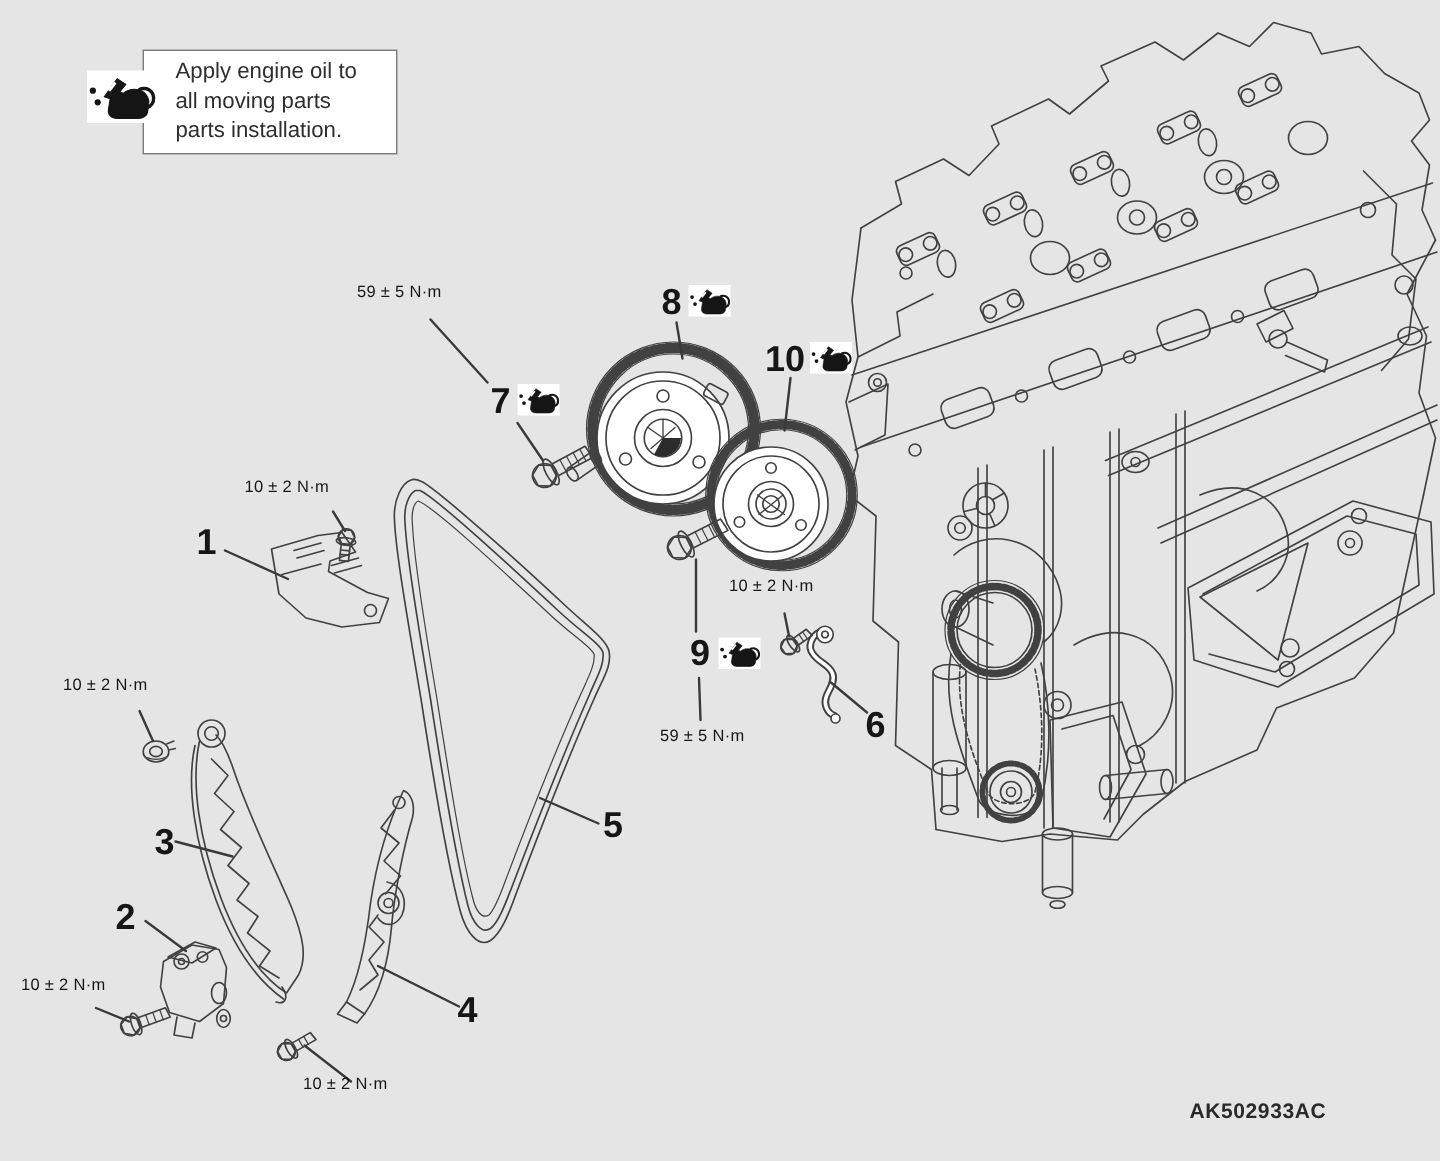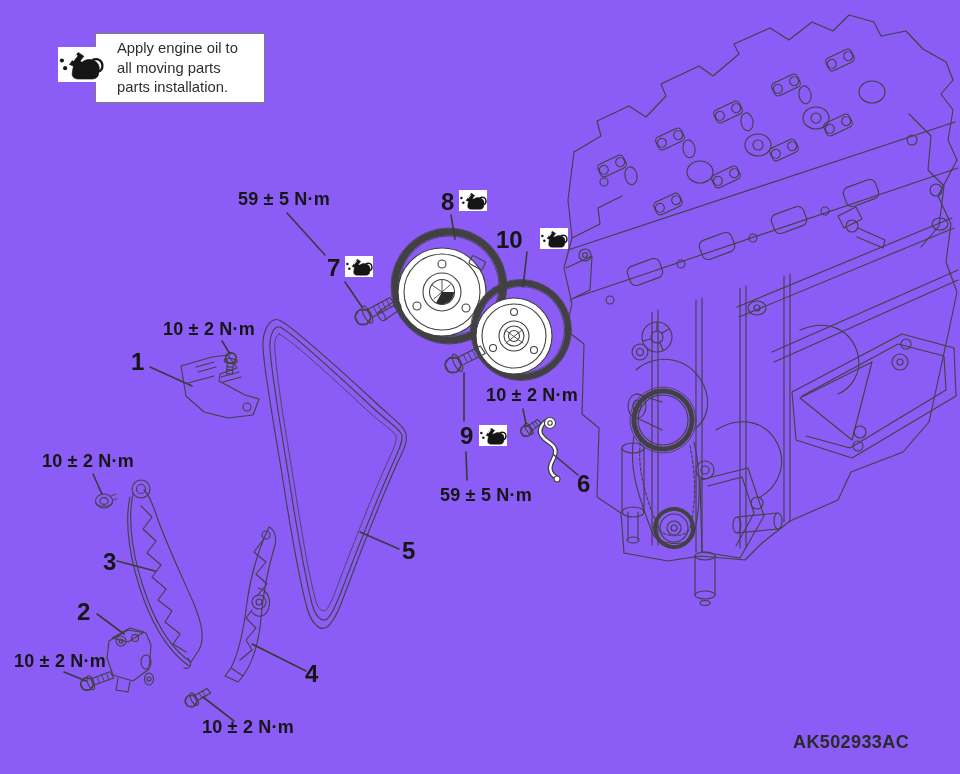--- a/index.html
+++ b/index.html
@@ -1,24 +1,24 @@
 <!DOCTYPE html>
 <html><head>
 <meta charset="utf-8">
 <style>
   html,body{margin:0;padding:0;background:#fff;}
-  .stage{position:relative;width:960px;height:774px;background:#8b5cf6;overflow:hidden;
+  .stage{position:relative;width:960px;height:774px;background:#e5e5e5;overflow:hidden;
          font-family:"Liberation Sans",sans-serif;}
   .art{position:absolute;left:0;top:0;}
   .callout{position:absolute;font-weight:bold;font-size:24px;line-height:1;color:#161616;white-space:nowrap;}
-  .torque{position:absolute;font-weight:bold;font-size:18px;line-height:1;color:#161616;white-space:nowrap;letter-spacing:.2px;}
+  .torque{position:absolute;font-weight:normal;font-size:11px;line-height:1;color:#161616;white-space:nowrap;letter-spacing:.2px;}
   .note-box{position:absolute;left:95px;top:33px;width:168px;height:68px;border:1.6px solid #7c7c7c;background:#fff;}
   .note-text{position:absolute;left:117px;top:39px;font-size:14.8px;line-height:19.5px;color:#2e2e2e;}
   .oil{position:absolute;background:#fff;line-height:0;}
-  .partcode{position:absolute;left:793px;top:732px;font-weight:bold;font-size:18px;color:#2a2a2a;letter-spacing:.4px;}
+  .partcode{position:absolute;left:793px;top:732px;font-weight:bold;font-size:14px;color:#2a2a2a;letter-spacing:.4px;}
   svg{display:block;}
 </style>
 </head>
 <body>
 
 <div class="stage">
 
   <svg width="0" height="0" style="position:absolute" aria-hidden="true">
     <defs>
       <symbol id="oilcan" viewBox="0 0 40 30">
@@ -386,21 +386,21 @@
 
   <div class="callout" style="left:131px;top:350px">1</div>
   <div class="callout" style="left:77px;top:600px">2</div>
   <div class="callout" style="left:103px;top:550px">3</div>
   <div class="callout" style="left:305px;top:662px">4</div>
   <div class="callout" style="left:402px;top:539px">5</div>
   <div class="callout" style="left:577px;top:472px">6</div>
   <div class="callout" style="left:327px;top:256px">7</div>
   <div class="callout" style="left:441px;top:190px">8</div>
   <div class="callout" style="left:460px;top:424px">9</div>
-  <div class="callout" style="left:496px;top:228px">10</div>
+  <div class="callout" style="left:510px;top:228px">10</div>
 
   <span class="oil" style="left:345px;top:256px">
     <svg width="28" height="21" viewBox="0 0 40 30">
         <use href="#oilcan"></use>
       </svg>
     </span>
   <span class="oil" style="left:459px;top:190px">
     <svg width="28" height="21" viewBox="0 0 40 30">
         <use href="#oilcan"></use>
       </svg>

